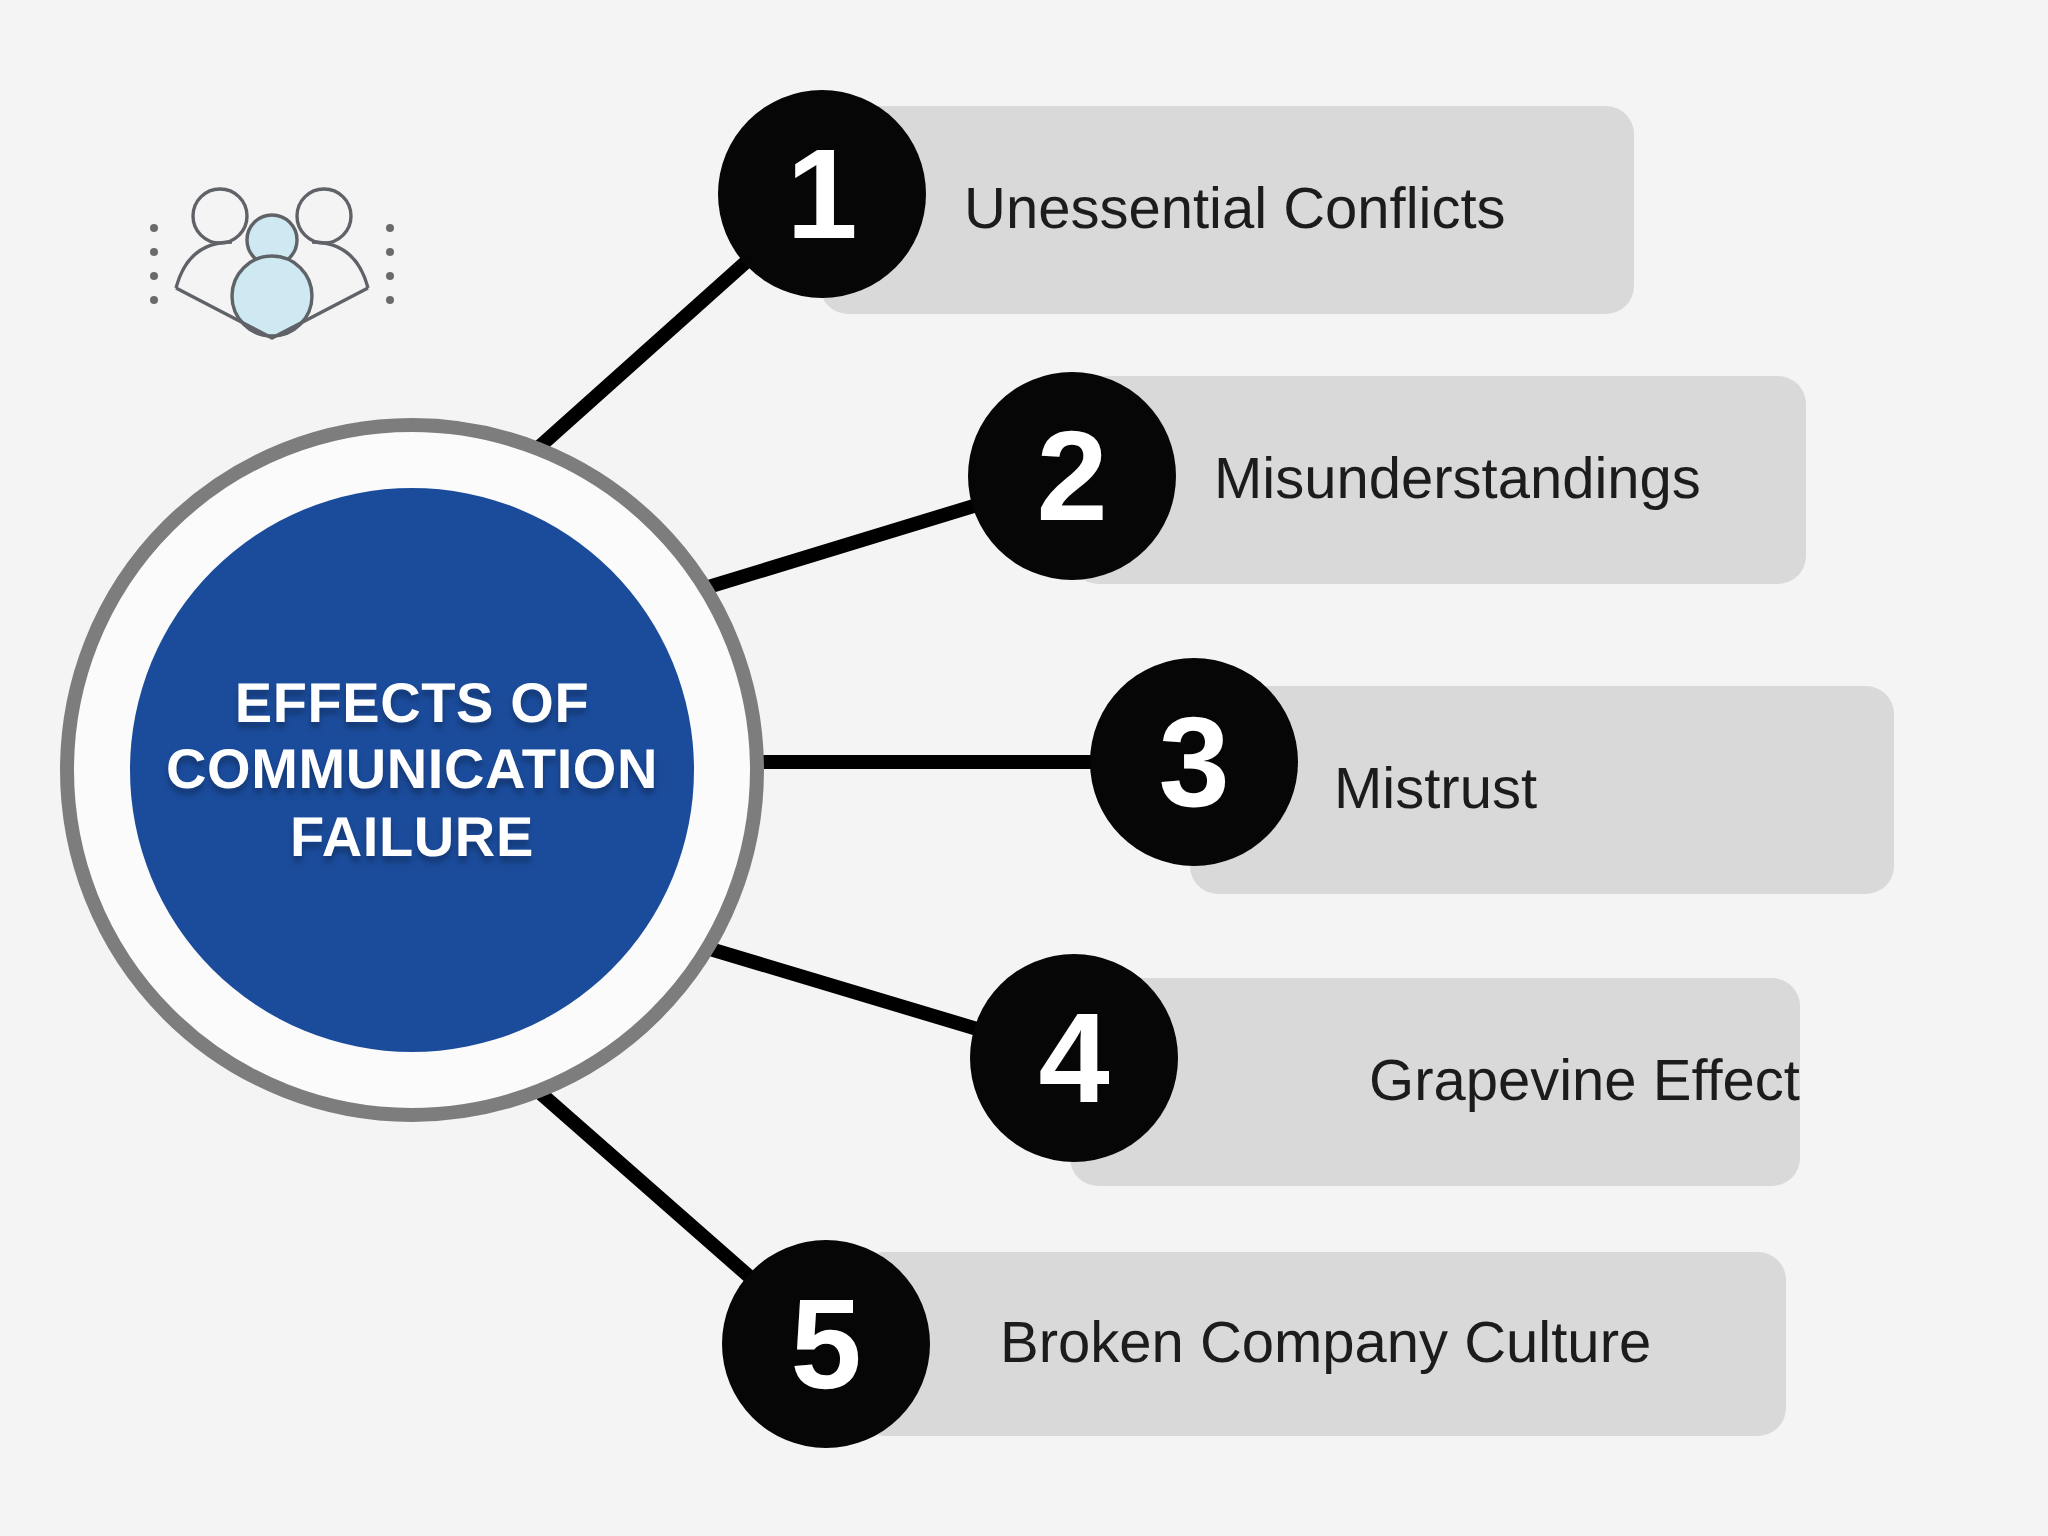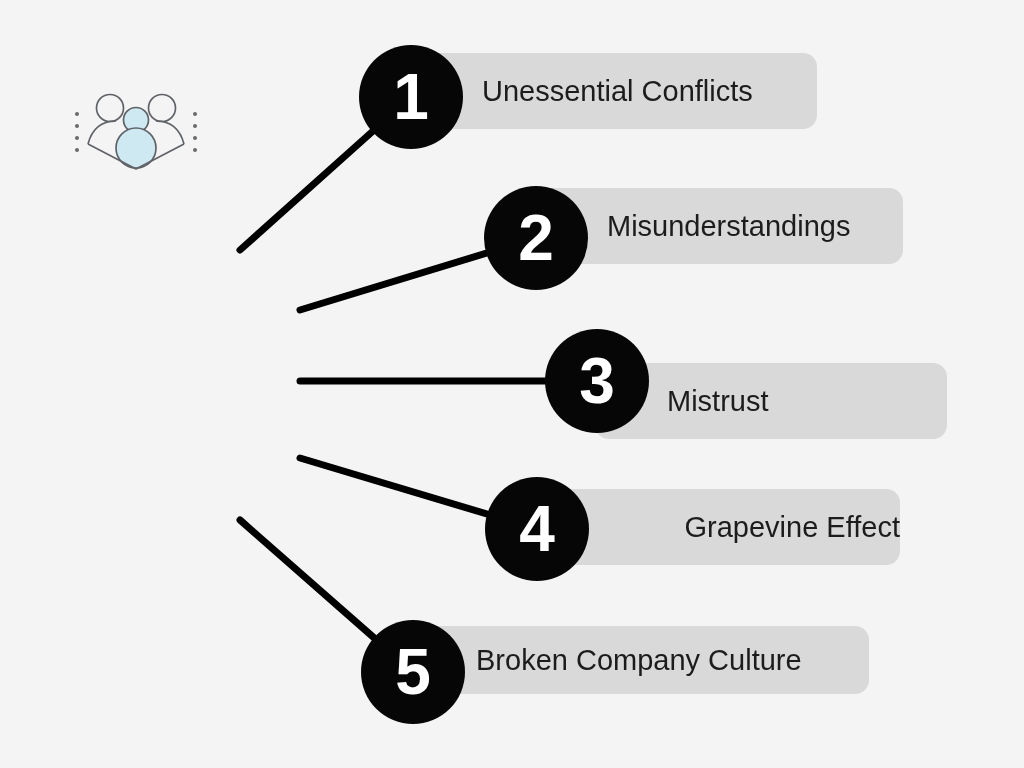--- a/index.html
+++ b/index.html
@@ -38,30 +38,30 @@
     display:flex;align-items:center;justify-content:center;
     font-size:64px;font-weight:800;
   }
   .badge-1{left:359px;top:45px;}
   .badge-2{left:484px;top:186px;}
   .badge-3{left:545px;top:329px;}
   .badge-4{left:485px;top:477px;}
   .badge-5{left:361px;top:620px;}
   
   .pill{
-    position:absolute;height:76px;background:#d9d9d9;
+    position:absolute;height:104px;background:#d9d9d9;
     border-radius:14px;z-index:2;box-sizing:border-box;
     display:flex;align-items:center;padding-left:72px;
     font-size:29px;color:#1c1c1c;white-space:nowrap;
   }
   .pill-1{left:410px;top:53px;width:407px;}
   .pill-2{left:535px;top:188px;width:368px;}
-  .pill-3{left:595px;top:343px;width:352px;margin-top:20px;}
+  .pill-3{left:595px;top:343px;width:352px;}
   .pill-4{left:535px;top:489px;width:365px;justify-content:flex-end;}
-  .pill-5{left:404px;top:626px;width:465px;height:68px;}
+  .pill-5{left:428px;top:626px;width:465px;height:92px;}
   
   .people-icon{position:absolute;left:68px;top:84px;z-index:2;}
 </style>
 </head>
 <body>
 
 <div class="stage">
 
   <svg class="lines-layer" width="1024" height="768" viewBox="0 0 1024 768">
     <line x1="240" y1="250" x2="411" y2="97" stroke="#000000" stroke-width="7" stroke-linecap="round"></line>
@@ -86,20 +86,29 @@
     </g>
     <circle cx="42" cy="24" r="13.5" fill="#f5f4f4" stroke="#5f6368" stroke-width="1.7"></circle>
     <circle cx="94" cy="24" r="13.5" fill="#f5f4f4" stroke="#5f6368" stroke-width="1.7"></circle>
     <path d="M 20 60 Q 26 37 48 37" fill="none" stroke="#5f6368" stroke-width="1.7"></path>
     <path d="M 116 60 Q 110 37 88 37" fill="none" stroke="#5f6368" stroke-width="1.7"></path>
     <circle cx="68" cy="36" r="12.5" fill="#cfe9f3" stroke="#5f6368" stroke-width="1.7"></circle>
     <circle cx="68" cy="64" r="20" fill="#cfe9f3" stroke="#5f6368" stroke-width="1.7"></circle>
     <path d="M 20 60 L 68 85 L 116 60" fill="none" stroke="#5f6368" stroke-width="1.7" stroke-linejoin="round"></path>
   </svg>
 
+  <div class="center-ring">
+    <div class="center-circle">
+      <div class="center-title">
+        <div>EFFECTS OF</div>
+        <div>COMMUNICATION</div>
+        <div>FAILURE</div>
+      </div>
+    </div>
+  </div>
 
   <div class="pill pill-1">
     <span>Unessential Conflicts</span>
   </div>
   <div class="badge badge-1">
     <span>1</span>
   </div>
 
   <div class="pill pill-2">
     <span>Misunderstandings</span>

